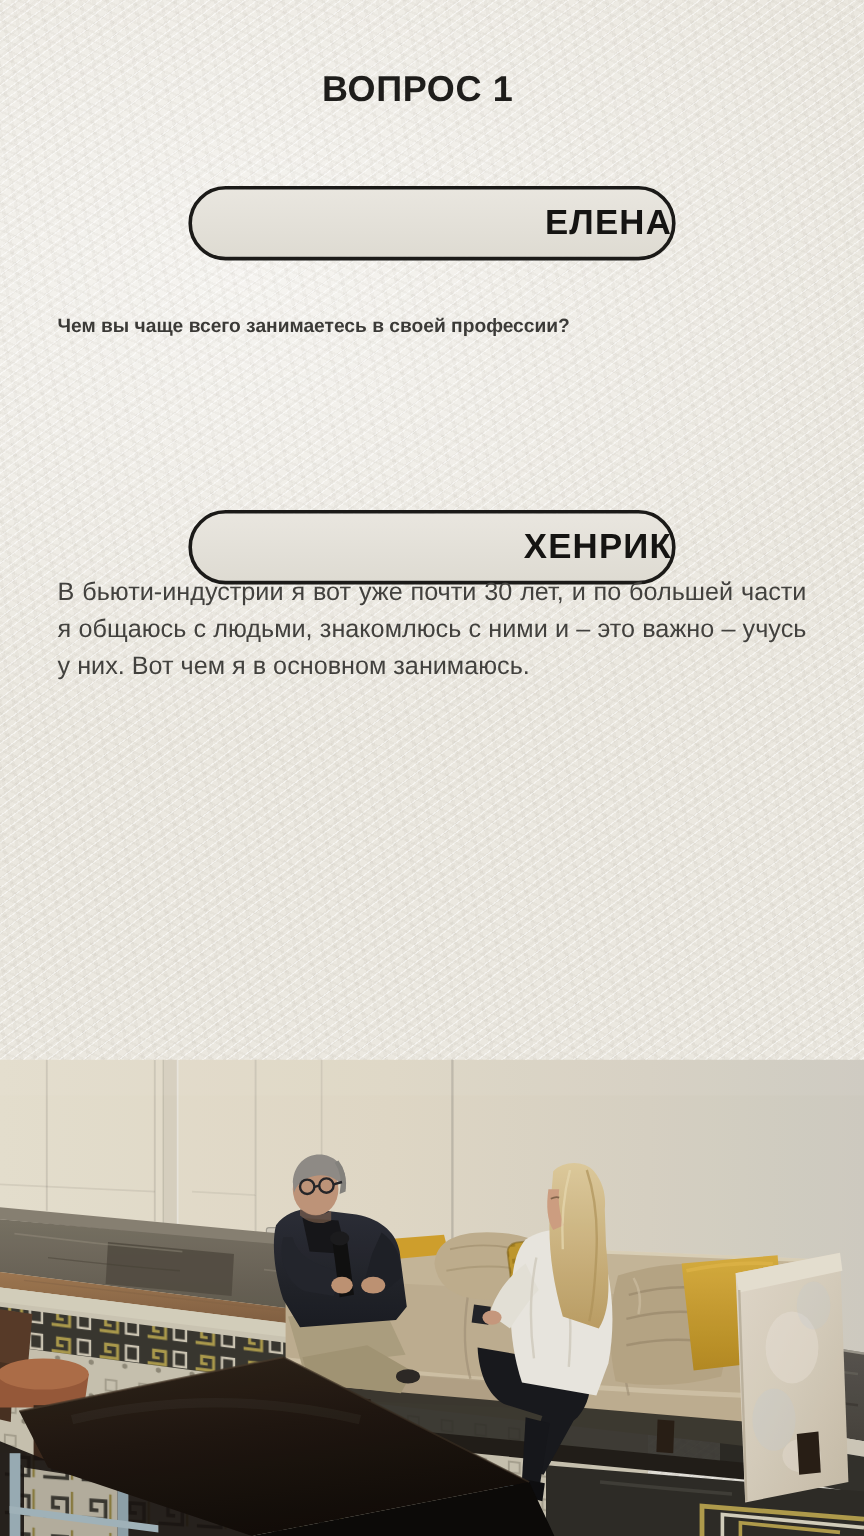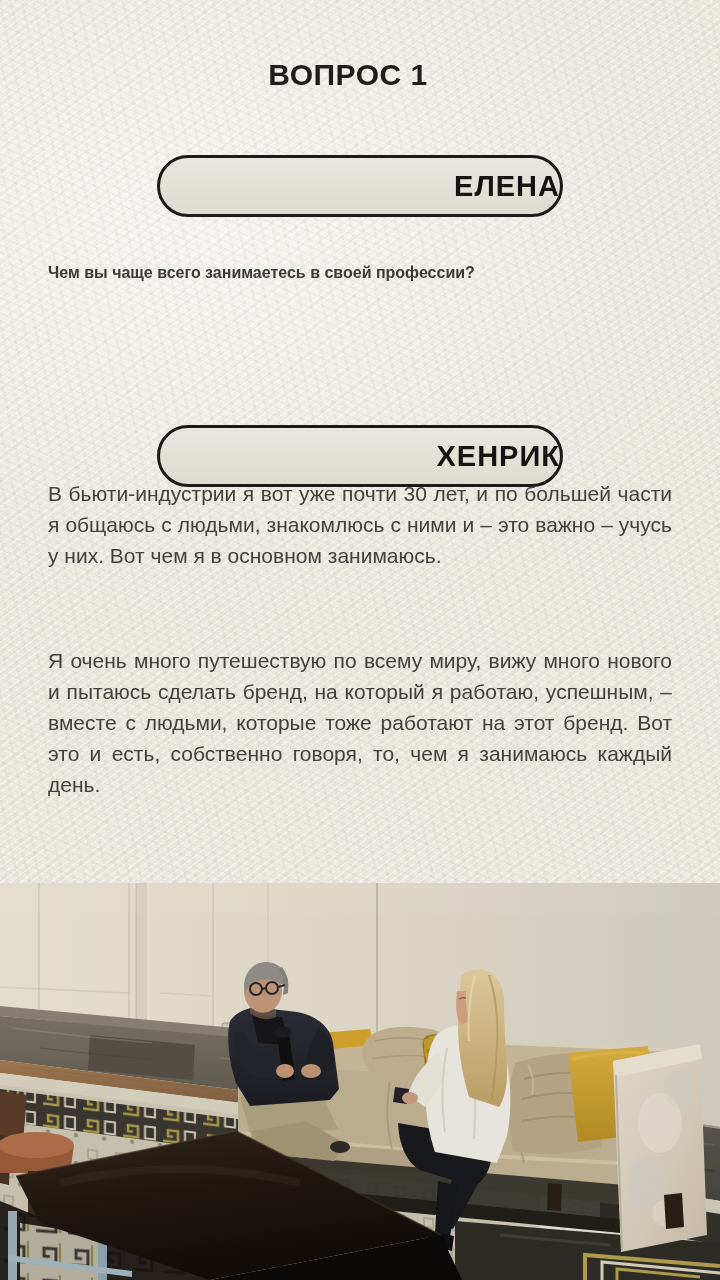--- a/index.html
+++ b/index.html
@@ -69,21 +69,20 @@
     <span>ЕЛЕНА</span>
   </div>
 
   <p class="question">Чем вы чаще всего занимаетесь в своей профессии?</p>
 
   <div class="pill pill-henrik">
     <span>ХЕНРИК</span>
   </div>
 
   <p class="answer answer-1">В бьюти-индустрии я вот уже почти 30 лет, и по большей части я общаюсь с людьми, знакомлюсь с ними и – это важно – учусь у них. Вот чем я в основном занимаюсь.</p>
-  <p class="answer answer-2">Я очень много путешествую по всему миру, вижу много нового и пытаюсь сделать бренд, на который я работаю, успешным, – вместе с людьми, которые тоже работают на этот бренд. Вот это и есть, собственно говоря, то, чем я занимаюсь каждый день.</p>
 
   <figure class="photo">
     <svg width="720" height="397" viewBox="0 0 720 397" xmlns="http://www.w3.org/2000/svg">
       <defs>
         <linearGradient id="wallGrad" x1="0" y1="0" x2="1" y2="0">
           <stop offset="0" stop-color="#efe8d6"></stop>
           <stop offset="0.45" stop-color="#e9e1ce"></stop>
           <stop offset="0.75" stop-color="#e0dacb"></stop>
           <stop offset="1" stop-color="#d7d3c9"></stop>
         </linearGradient>

